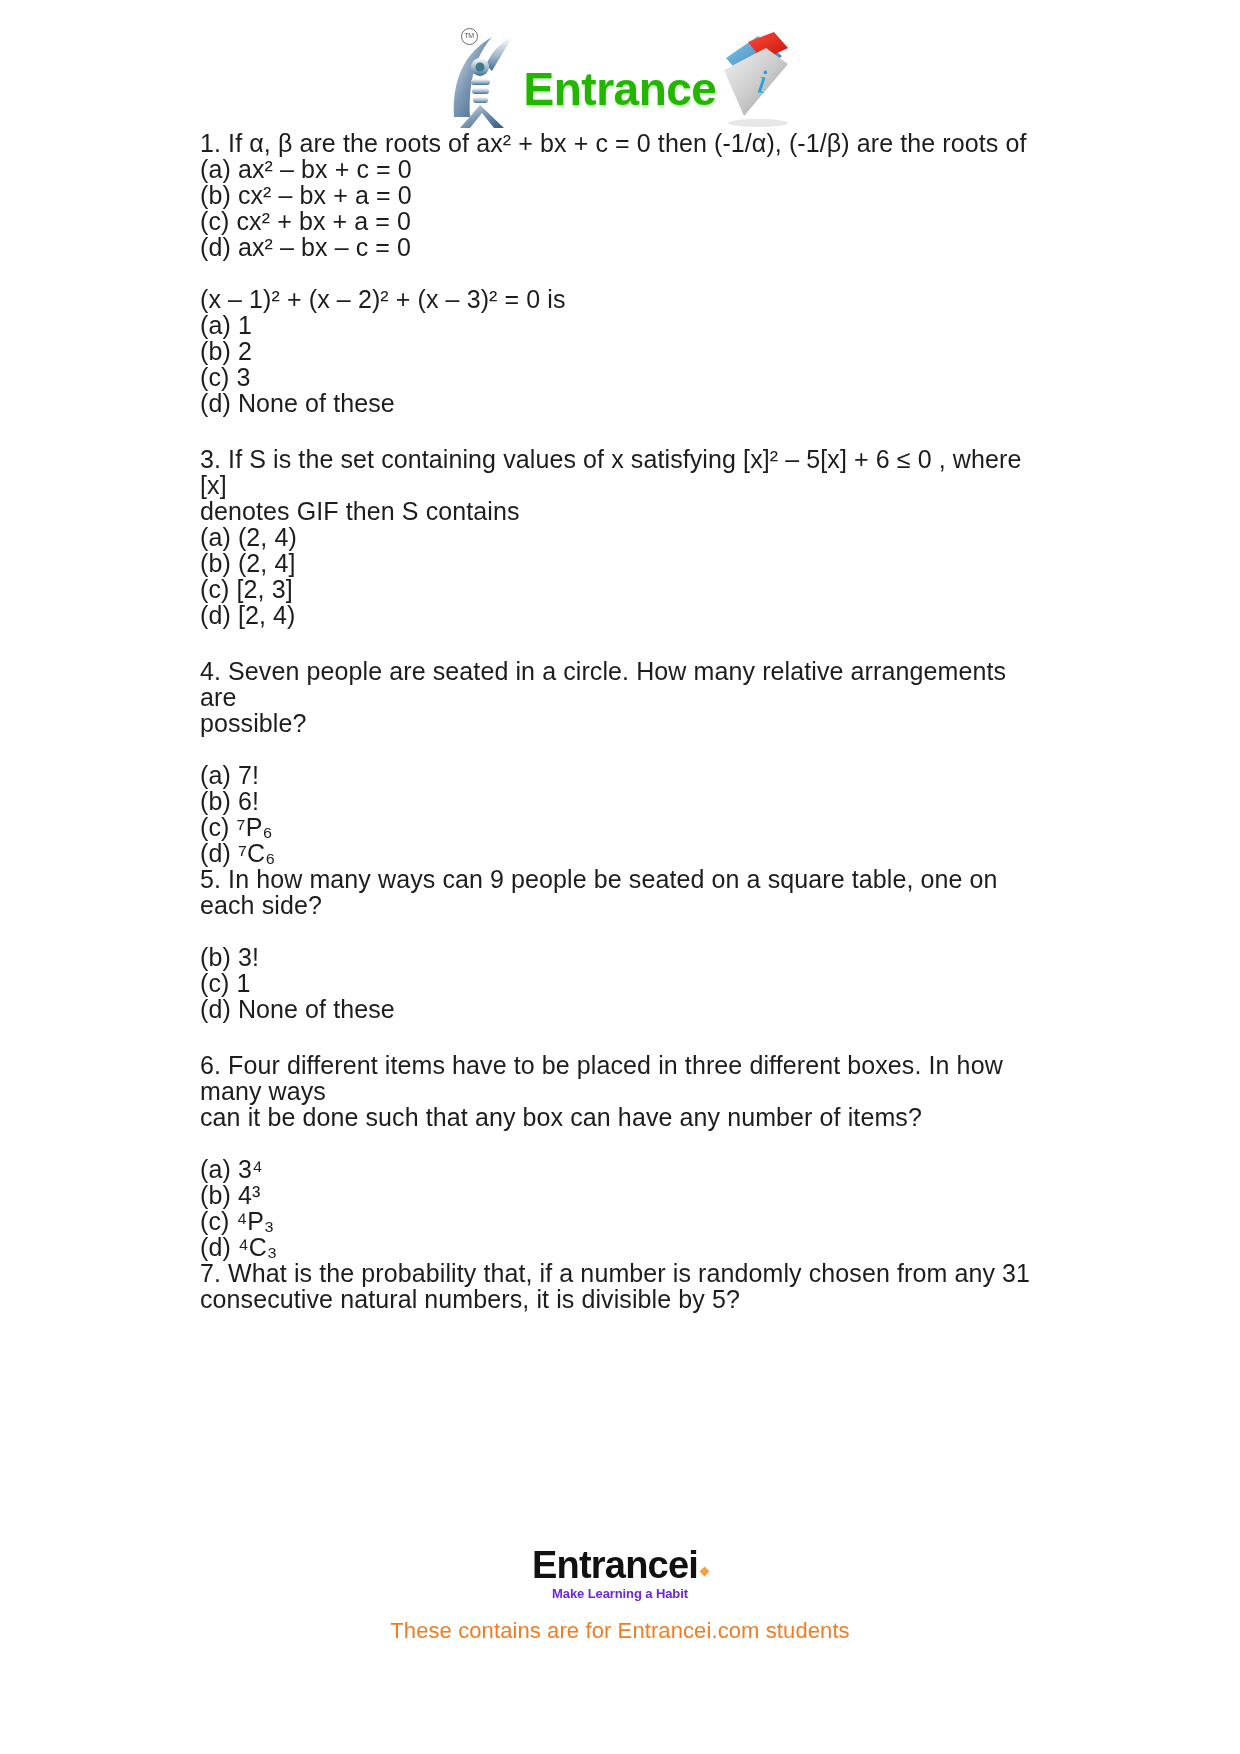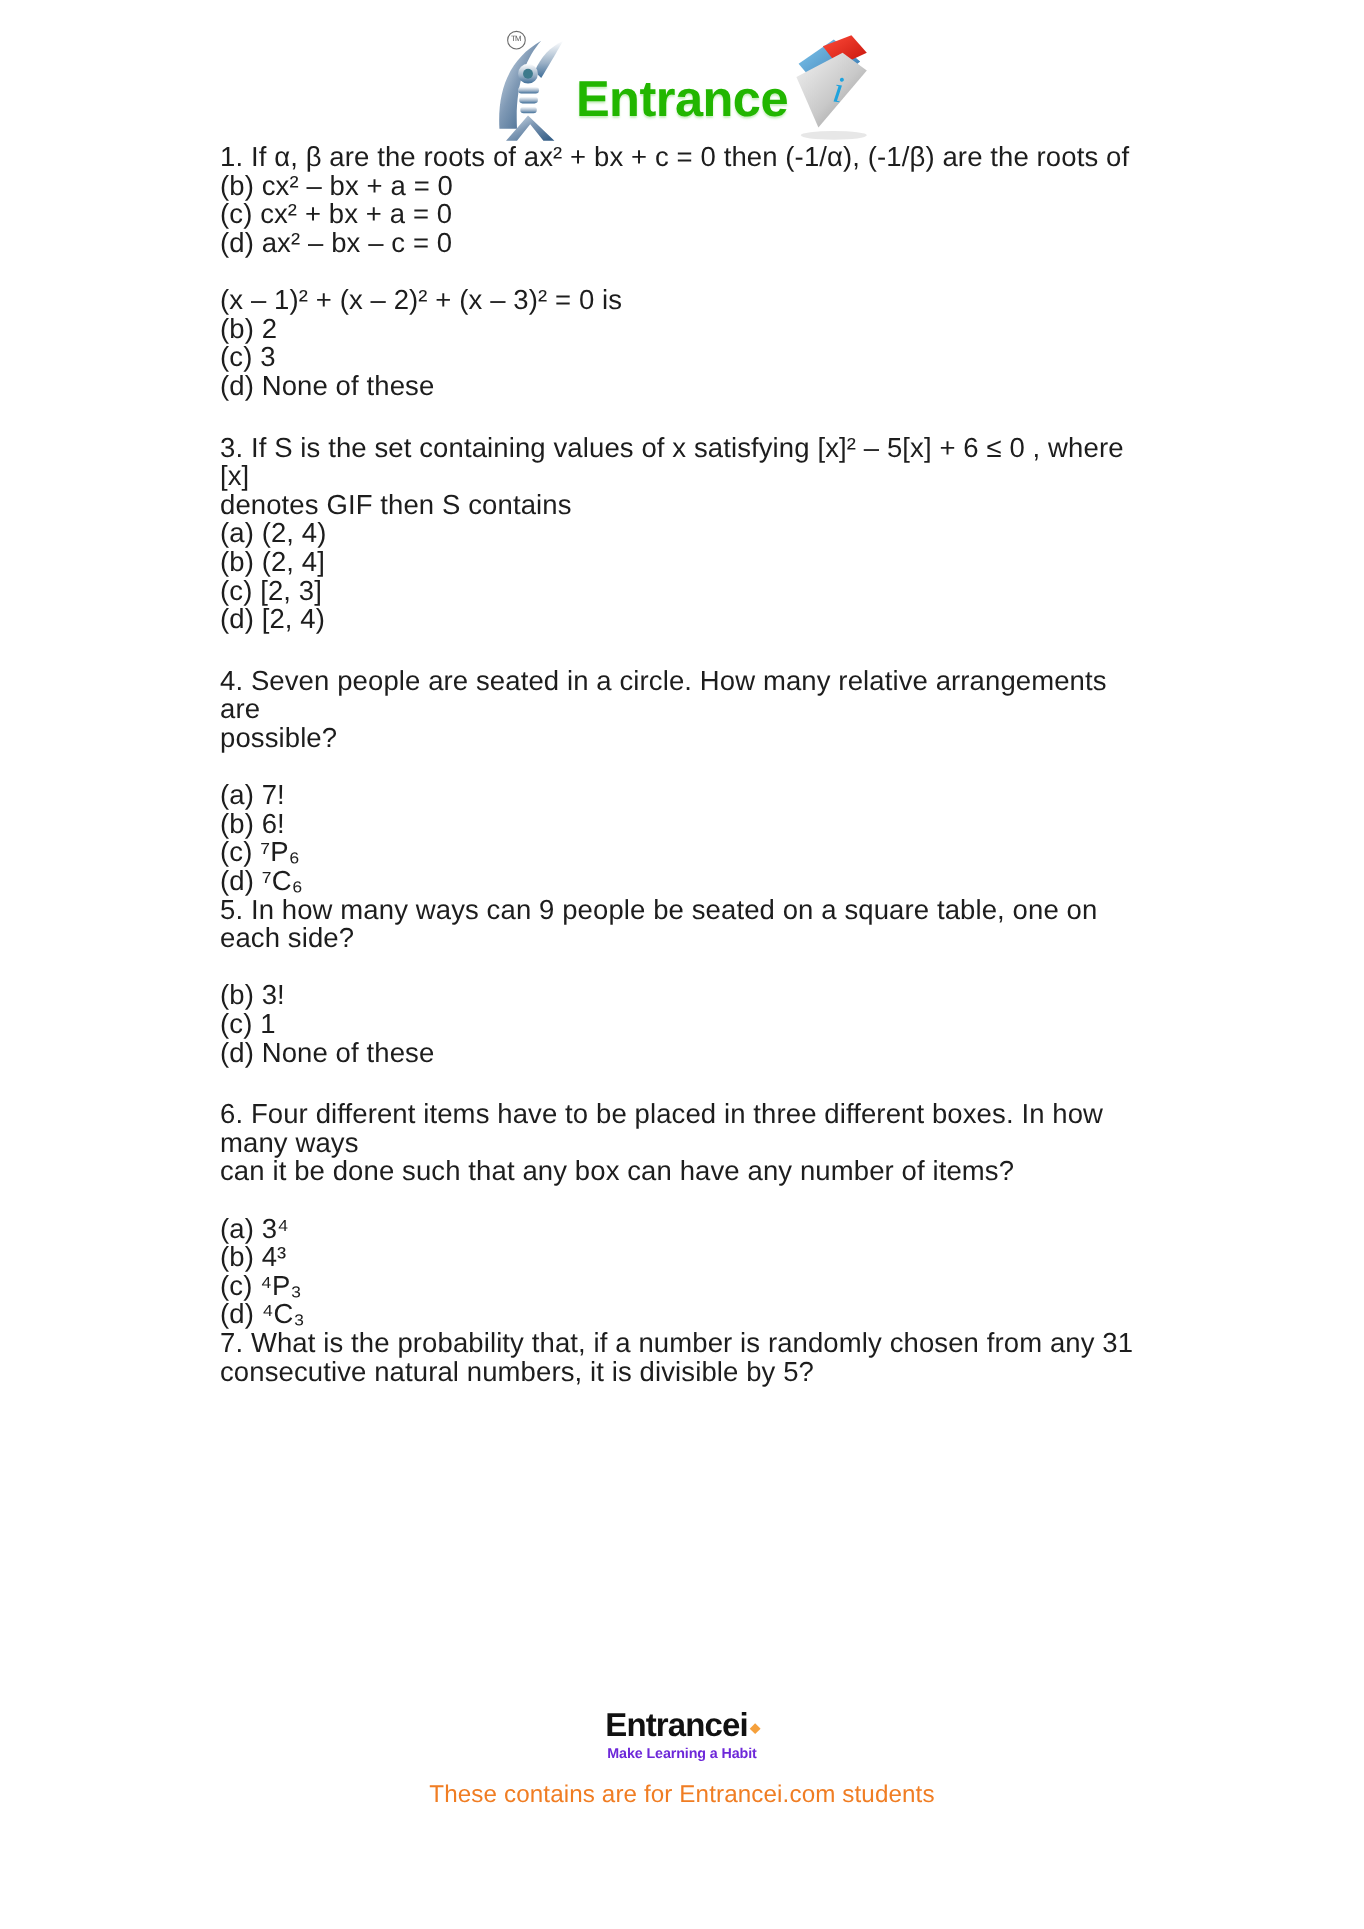--- a/index.html
+++ b/index.html
@@ -103,21 +103,21 @@
   
   .footer {
     position: absolute;
     left: 0;
     right: 0;
     bottom: 110px;
     text-align: center;
   }
   .footer-logo {
     font-family: "Liberation Sans", sans-serif;
-    font-size: 30px;
+    font-size: 38px;
     font-weight: bold;
     color: #111111;
     letter-spacing: -0.8px;
     line-height: 1;
     display: inline-block;
     position: relative;
   }
   .footer-dot {
     display: inline-block;
     width: 7px;
@@ -215,28 +215,30 @@
         </svg>
       </div>
 
     </div>
   </div>
 
   <div class="content">
 
     <div>
       <p class="line q-line">1. If α, β are the roots of ax² + bx + c = 0 then (-1/α), (-1/β) are the roots of</p>
+      <p class="line">(a) ax² – bx + c = 0</p>
       <p class="line">(b) cx² – bx + a = 0</p>
       <p class="line">(c) cx² + bx + a = 0</p>
       <p class="line">(d) ax² – bx – c = 0</p>
     </div>
 
     <div>
       <div class="gap-sm"></div>
       <p class="line">(x – 1)² + (x – 2)² + (x – 3)² = 0 is</p>
+      <p class="line">(a) 1</p>
       <p class="line">(b) 2</p>
       <p class="line">(c) 3</p>
       <p class="line">(d) None of these</p>
     </div>
 
     <div class="gap-md"></div>
 
     <div>
       <p class="line q-line">3. If S is the set containing values of x satisfying [x]² – 5[x] + 6 ≤ 0 , where [x]</p>
       <p class="line">denotes GIF then S contains</p>

